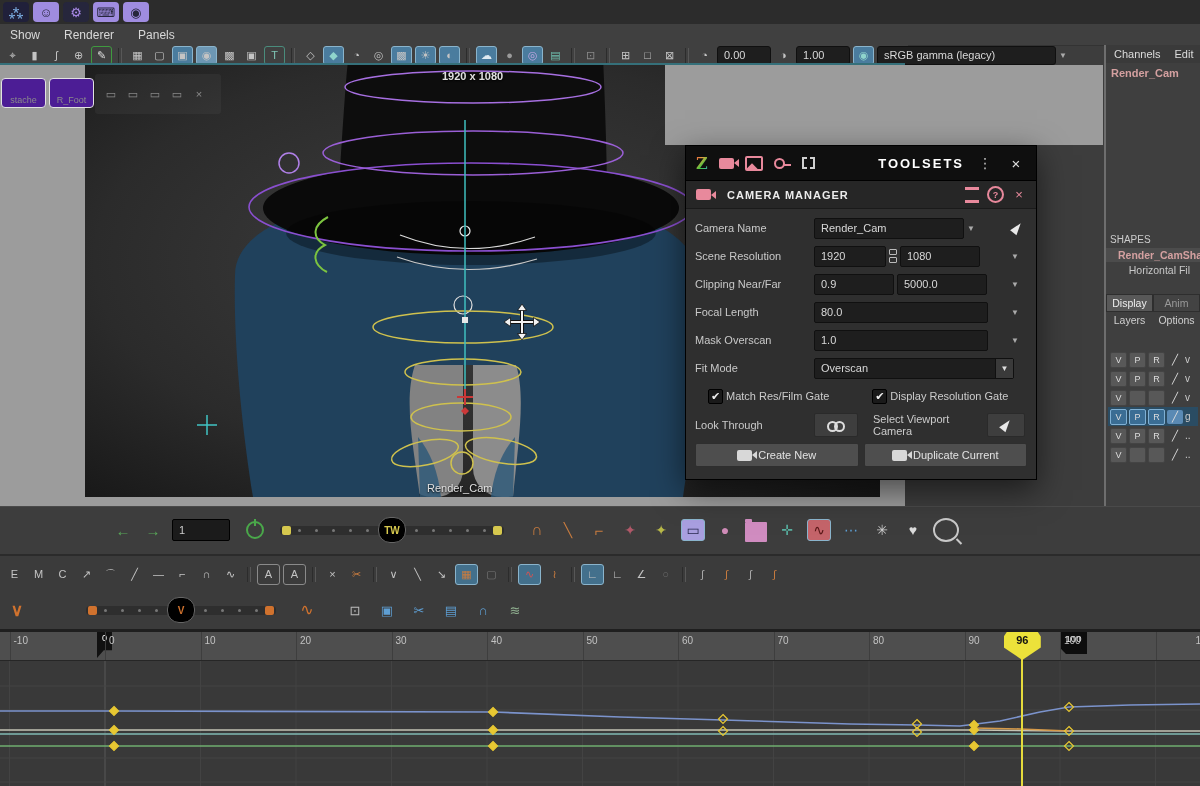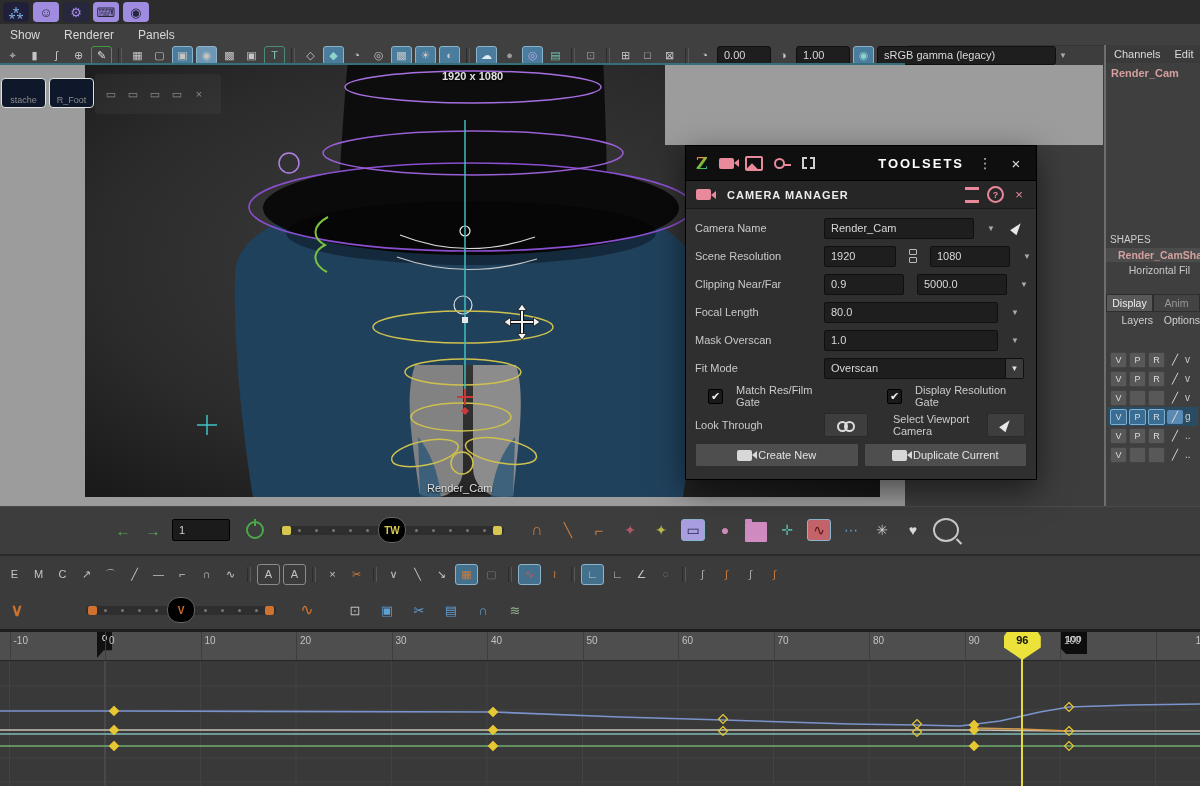--- a/index.html
+++ b/index.html
@@ -50,38 +50,38 @@
   .vptb .icon{width:19px;height:17px;font-size:11px;}
   .din{background:#1e1e1e;border:1px solid #101010;color:#d8d8d8;font-size:11px;display:inline-flex;
        align-items:center;padding:0 6px;border-radius:3px;height:17px;flex:none;}
   .chev{font-size:8px;color:#aaa;flex:none;}
   
   .vp-border{left:0;top:63px;width:905px;height:2px;background:#35707a;}
   .vp-leftstrip{left:0;top:65px;width:85px;height:441px;background:#9c9c9c;}
   .vp-topright{left:665px;top:65px;width:438px;height:80px;background:#9c9c9c;}
   .vp-rightstrip{left:880px;top:145px;width:25px;height:352px;background:#9c9c9c;}
   .vp-bottomstrip{left:0;top:497px;width:905px;height:9px;background:#9c9c9c;}
-  .picker-btn{position:absolute;width:45px;height:30px;background:#0f172a;border:1px solid #e2e2e2;
+  .picker-btn{position:absolute;width:45px;height:30px;background:#4c1d95;border:1px solid #e2e2e2;
       border-radius:4px;font-size:9px;color:#8b8b8b;display:flex;align-items:flex-end;justify-content:center;padding-bottom:2px;box-sizing:border-box;}
   .ghostbar{left:95px;top:74px;width:118px;height:40px;background:rgba(150,150,150,0.15);border-radius:3px;
       display:flex;align-items:center;gap:6px;padding-left:8px;opacity:.55;}
   .ghostbar .icon{color:#d8d8d8;font-size:11px;width:16px;}
   .vp-label{position:absolute;color:#e0e0e0;font-size:11px;font-weight:bold;text-shadow:0 1px 2px #000;}
   
   .toolsets{left:685px;top:145px;width:352px;height:335px;background:#2f2f2f;border:1px solid #000;
       box-shadow:0 10px 30px rgba(0,0,0,.55);box-sizing:border-box;z-index:20;}
   .ts-titlebar{height:34px;background:#0f0f0f;display:flex;align-items:center;gap:11px;padding:0 10px;}
   .ts-z{font-weight:bold;font-size:16px;font-family:"DejaVu Serif",serif;
       background:linear-gradient(135deg,#e84040 0%,#e8a040 30%,#40c840 60%,#4090e8 100%);
       -webkit-background-clip:text;background-clip:text;color:transparent;}
   .ts-title{font-size:13px;font-weight:bold;color:#ffffff;letter-spacing:2px;margin-left:auto;}
   .cm-header{height:27px;background:#262626;display:flex;align-items:center;gap:8px;padding:0 10px;border-top:1px solid #000;border-bottom:1px solid #1a1a1a;}
   .cm-title{font-size:11px;font-weight:bold;color:#ececec;letter-spacing:1px;margin-left:8px;}
   .cm-body{padding-top:5px;}
-  .cm-row{display:flex;align-items:center;height:28px;padding:0 9px;gap:13px;}
+  .cm-row{display:flex;align-items:center;height:28px;padding:0 9px;gap:3px;}
   .cm-label{width:116px;font-size:11px;color:#c9c9c9;flex:none;}
   .cm-row .din{height:19px;border-radius:2px;}
   .combo{display:flex;align-items:center;height:19px;background:#1e1e1e;border:1px solid #101010;border-radius:2px;flex:none;}
   .combo .ctext{flex:1;font-size:11px;color:#d8d8d8;padding-left:6px;}
   .combo .cbtn{width:17px;height:100%;background:#3a3a3a;display:flex;align-items:center;justify-content:center;border-left:1px solid #101010;}
   .cb{width:13px;height:13px;background:#1a1a1a;border:1px solid #000;border-radius:2px;color:#f0f0f0;
       font-size:11px;display:inline-flex;align-items:center;justify-content:center;flex:none;}
   .cb-label{font-size:11px;color:#cccccc;}
   .sqbtn{height:22px;background:#3e3e3e;border:1px solid #2a2a2a;border-radius:2px;display:inline-flex;
       align-items:center;justify-content:center;flex:none;}
@@ -91,21 +91,21 @@
   .dock{left:1104px;top:45px;width:96px;height:508px;background:#3f3f3f;border-left:2px solid #6e6e6e;box-sizing:border-box;}
   .dock-menu{height:18px;display:flex;gap:14px;padding-left:8px;align-items:center;font-size:11px;color:#dcdcdc;background:#3a3a3a;}
   .dock-obj{font-size:11px;font-weight:bold;color:#d4a0a0;padding:4px 0 0 5px;}
   .dock-shapes{position:absolute;top:189px;left:4px;font-size:10px;color:#cccccc;}
   .dock-shape{position:absolute;top:203px;left:0;width:100%;background:#4c4c4c;font-size:10.5px;font-weight:bold;color:#d4a0a0;padding:1px 0 1px 12px;box-sizing:border-box;}
   .dock-attr{position:absolute;top:219px;right:10px;font-size:10.5px;color:#c8c8c8;white-space:nowrap;}
   .dock-tabs{position:absolute;top:249px;left:0;width:100%;display:flex;font-size:10.5px;}
   .dock-tab{flex:1;text-align:center;padding:2px 0;background:#585858;color:#eee;border:1px solid #2e2e2e;}
   .dock-tab.inactive{background:#434343;color:#999;}
   .dock-subtabs{position:absolute;top:267px;left:0;width:100%;display:flex;font-size:10.5px;color:#cfcfcf;}
-  .dock-subtab{flex:1;text-align:right;padding:2px 0;}
+  .dock-subtab{flex:1;text-align:center;padding:2px 0;}
   .layers{position:absolute;top:305px;left:2px;right:2px;}
   .layer-row{display:flex;align-items:center;gap:2px;height:19px;padding-left:2px;}
   .layer-row.sel{background:#2a4c63;}
   .lbtn{width:15px;height:14px;background:#585858;border:1px solid #444;border-radius:2px;font-size:9px;
       color:#ddd;display:inline-flex;align-items:center;justify-content:center;flex:none;}
   .layer-row.sel .lbtn{background:#3a6d94;border-color:#7fb0d4;}
   .lcurve{width:16px;height:14px;font-size:10px;color:#ddd;display:inline-flex;align-items:center;justify-content:center;flex:none;}
   .layer-row.sel .lcurve{background:#5a8ab4;border-radius:2px;}
   .lname{font-size:10px;color:#ccc;}
   .dock-scroll{position:absolute;top:488px;left:2px;right:2px;height:11px;display:flex;align-items:center;gap:2px;}

